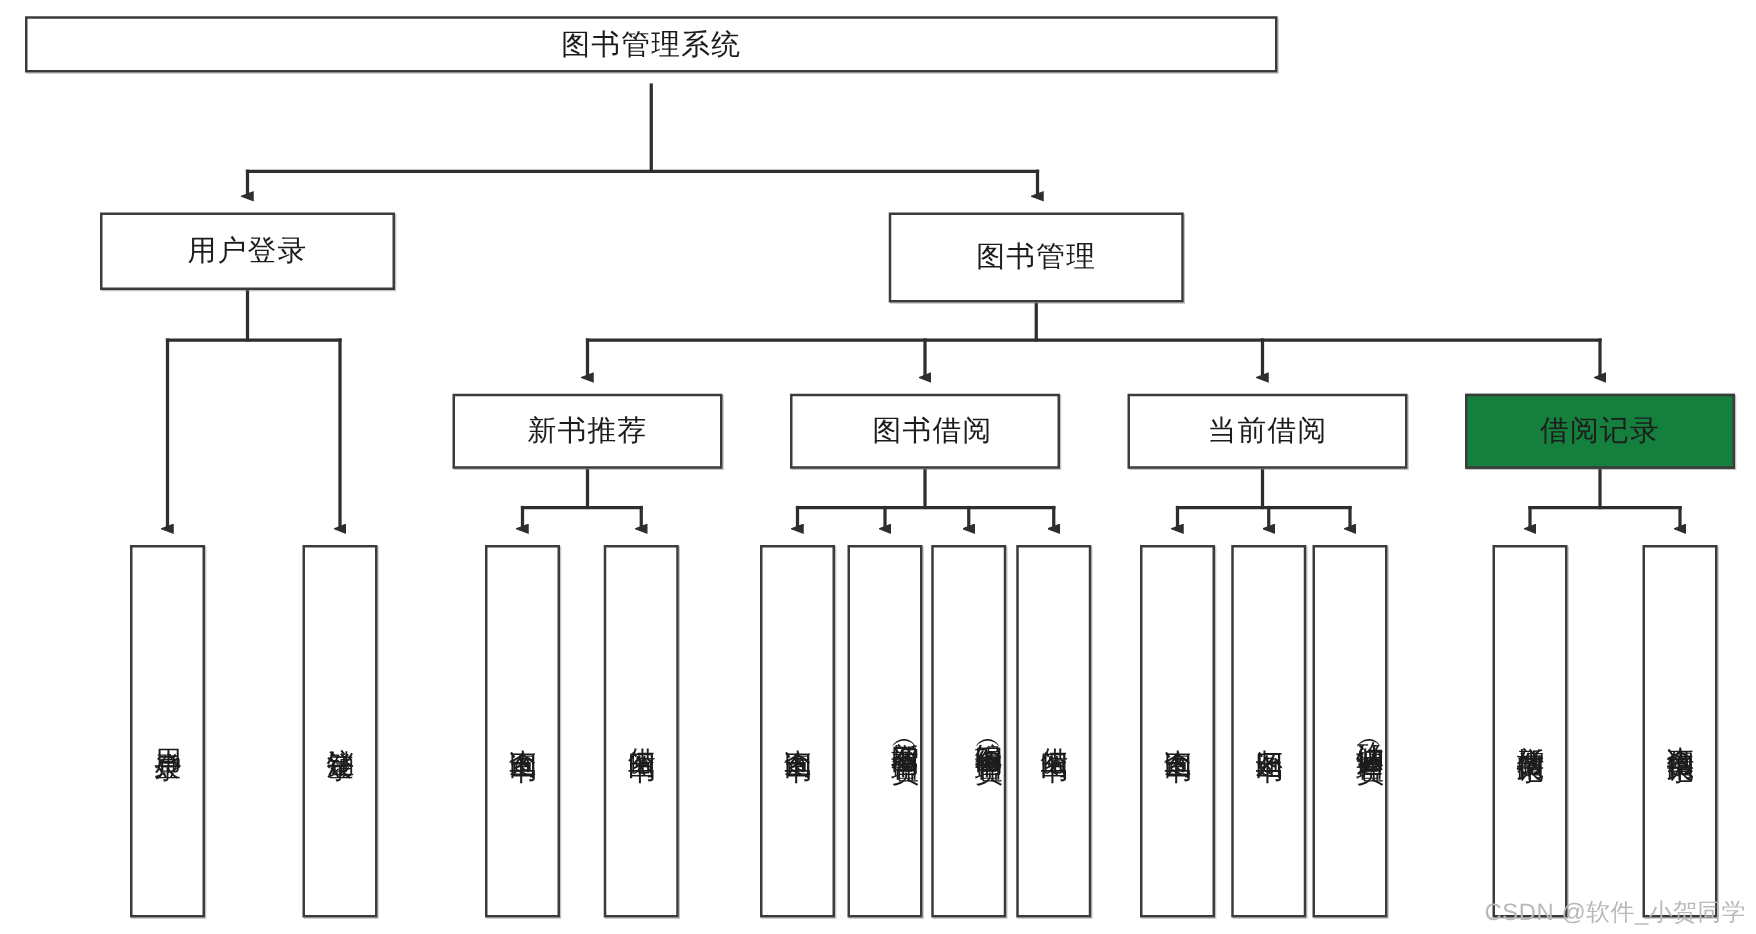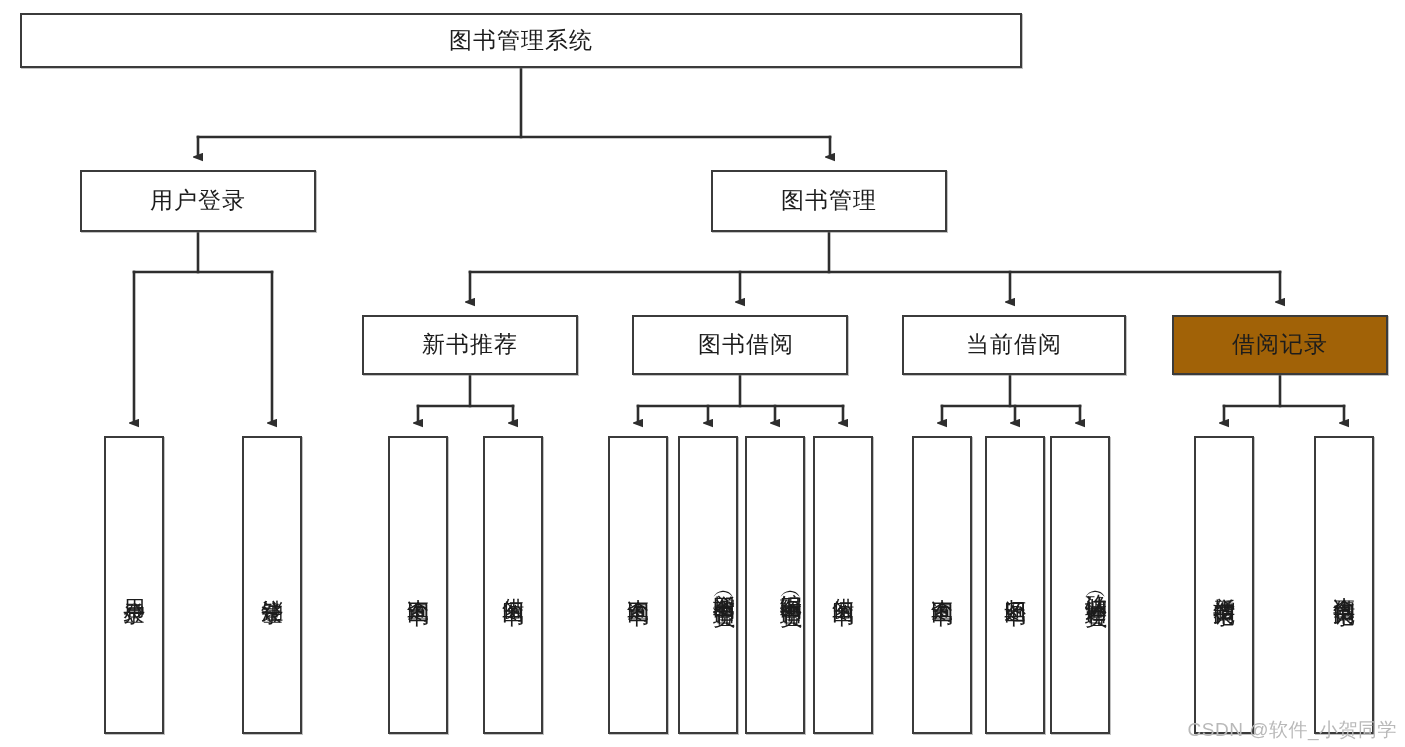--- a/index.html
+++ b/index.html
@@ -117,41 +117,41 @@
       <path d="M1015,406 L1015,423" marker-end="url(#arrow)"></path>
       <path d="M1080,406 L1080,423" marker-end="url(#arrow)"></path>
 
       <path d="M1280,375 L1280,406"></path>
       <path d="M1224,406 L1344,406"></path>
       <path d="M1224,406 L1224,423" marker-end="url(#arrow)"></path>
       <path d="M1344,406 L1344,423" marker-end="url(#arrow)"></path>
     </g>
   </svg>
 
-  <div class="node-box" style="left: 20px; top: 13px; width: 1002px; height: 55px; border-color: rgb(59, 59, 59); background: rgb(255, 255, 255);">
+  <div class="node-box" style="left: 20px; top: 13px; width: 1002px; height: 45px; border-color: rgb(59, 59, 59); background: rgb(255, 255, 255);">
     <span class="node-label-h" style="color: rgb(28, 28, 28);">图书管理系统</span>
   </div>
 
   <div class="node-box" style="left: 80px; top: 170px; width: 236px; height: 62px; border-color: rgb(59, 59, 59); background: rgb(255, 255, 255);">
     <span class="node-label-h" style="color: rgb(28, 28, 28);">用户登录</span>
   </div>
-  <div class="node-box" style="left: 711px; top: 170px; width: 236px; height: 62px; border-color: rgb(59, 59, 59); background: rgb(255, 255, 255);">
+  <div class="node-box" style="left: 711px; top: 170px; width: 236px; height: 72px; border-color: rgb(59, 59, 59); background: rgb(255, 255, 255);">
     <span class="node-label-h" style="color: rgb(28, 28, 28);">图书管理</span>
   </div>
 
   <div class="node-box" style="left: 362px; top: 315px; width: 216px; height: 60px; border-color: rgb(59, 59, 59); background: rgb(255, 255, 255);">
     <span class="node-label-h" style="color: rgb(28, 28, 28);">新书推荐</span>
   </div>
   <div class="node-box" style="left: 632px; top: 315px; width: 216px; height: 60px; border-color: rgb(59, 59, 59); background: rgb(255, 255, 255);">
     <span class="node-label-h" style="color: rgb(28, 28, 28); padding-left: 12px;">图书借阅</span>
   </div>
   <div class="node-box" style="left: 902px; top: 315px; width: 224px; height: 60px; border-color: rgb(59, 59, 59); background: rgb(255, 255, 255);">
     <span class="node-label-h" style="color: rgb(28, 28, 28);">当前借阅</span>
   </div>
-  <div class="node-box" style="left: 1172px; top: 315px; width: 216px; height: 60px; border-color: rgb(59, 59, 59); background: #a16207;">
+  <div class="node-box" style="left: 1172px; top: 315px; width: 216px; height: 60px; border-color: rgb(59, 59, 59); background: #15803d;">
     <span class="node-label-h" style="color: rgb(28, 28, 28);">借阅记录</span>
   </div>
 
   <div class="node-box" style="left: 104px; top: 436px; width: 60px; height: 298px; border-color: rgb(59, 59, 59); background: rgb(255, 255, 255);">
     <span class="node-label-v" style="color: rgb(28, 28, 28);">用户登录</span>
   </div>
   <div class="node-box" style="left: 242px; top: 436px; width: 60px; height: 298px; border-color: rgb(59, 59, 59); background: rgb(255, 255, 255);">
     <span class="node-label-v" style="color: rgb(28, 28, 28);">注销登录</span>
   </div>
   <div class="node-box" style="left: 388px; top: 436px; width: 60px; height: 298px; border-color: rgb(59, 59, 59); background: rgb(255, 255, 255);">

